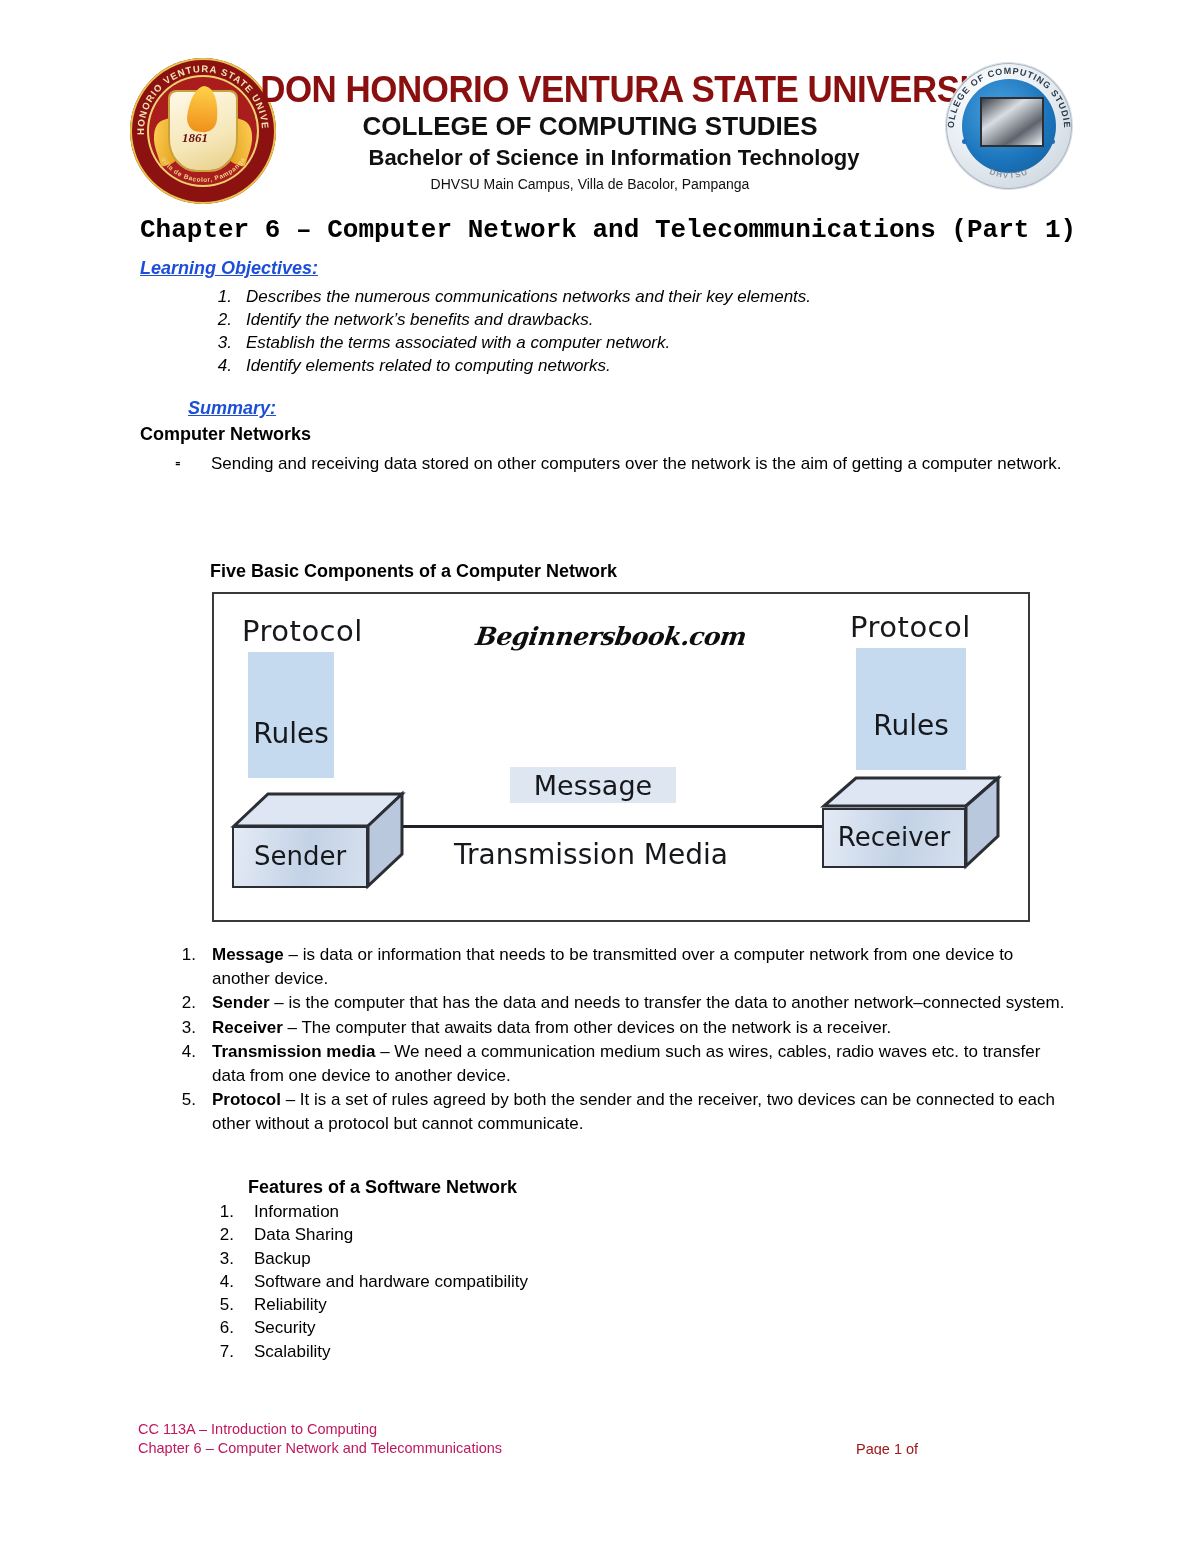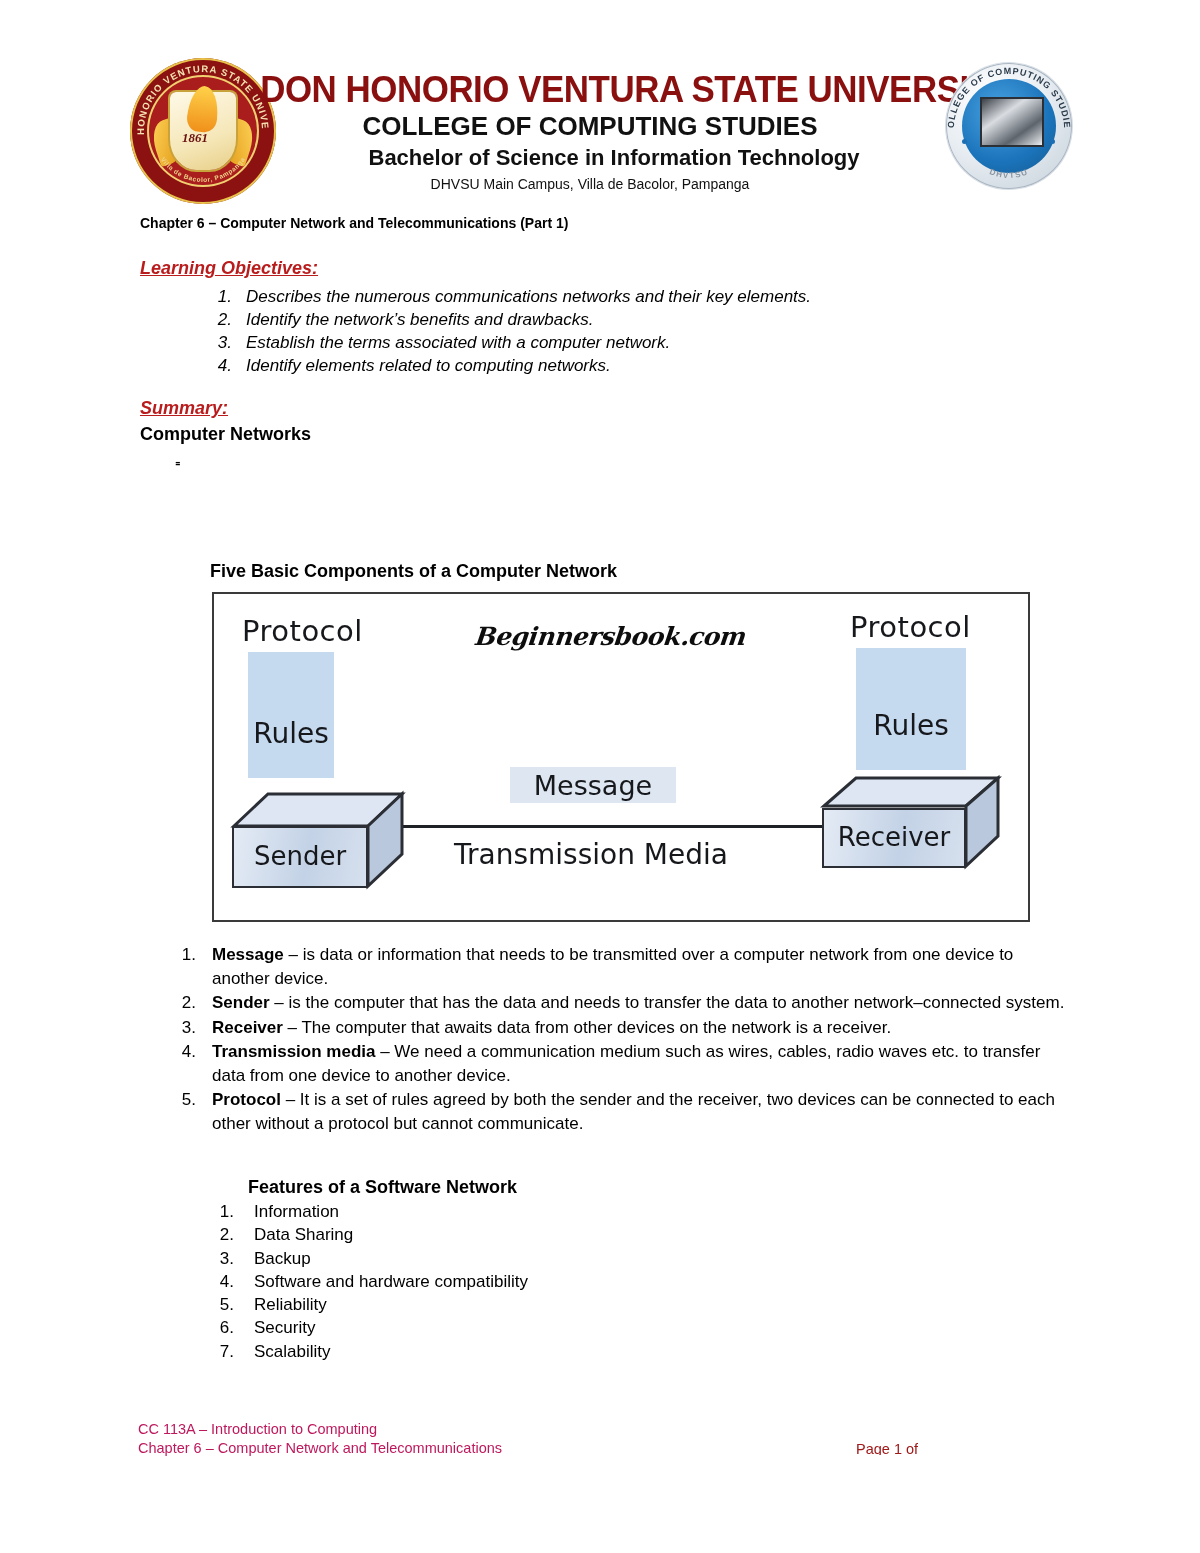--- a/index.html
+++ b/index.html
@@ -174,38 +174,38 @@
     position: absolute;
     width: 5px; height: 5px;
     border-radius: 50%;
     background: #1d6fb5;
   }
 
   
   .chapter-title {
     position: absolute;
     left: 140px; top: 215px;
-    font-family: Liberation Sans, sans-serif;
-    font-size: 14px;
+    font-family: Liberation Mono, monospace;
+    font-size: 26px;
     font-weight: bold;
     color: #000;
     white-space: nowrap;
   }
   .section-head {
     position: absolute;
     left: 140px;
     font-family: "Liberation Sans Narrow", "Liberation Sans", sans-serif;
     font-size: 18px;
     font-weight: bold;
     font-style: italic;
     text-decoration: underline;
-    color: #b91c1c;
+    color: #1d4ed8;
   }
   #learning-objectives-head { top: 258px; }
-  #summary-head { top: 398px; }
+  #summary-head { top: 398px; margin-left: 48px; }
 
   .obj-list {
     position: absolute;
     left: 208px; top: 285px;
     width: 860px;
     margin: 0; padding: 0;
     list-style: none;
   }
   .obj-list li {
     font-family: "Liberation Sans Narrow", "Liberation Sans", sans-serif;
@@ -512,20 +512,21 @@
 
 <div class="section-head" id="summary-head">Summary:</div>
 <div class="subhead" id="computer-networks-head">Computer Networks</div>
 
 <ul class="dash-list">
   <li>
     <span class="dash">-</span>
   </li>
   <li>
     <span class="dash">-</span>
+    <span>Sending and receiving data stored on other computers over the network is the aim of getting a computer network.</span>
   </li>
 </ul>
 
 <div id="five-basic-head">Five Basic Components of a Computer Network</div>
 
 <div class="diagram">
 
   <div class="d-label protocol-label" id="protocol-left-label">Protocol</div>
   <div class="d-label protocol-label" id="protocol-right-label">Protocol</div>
 

